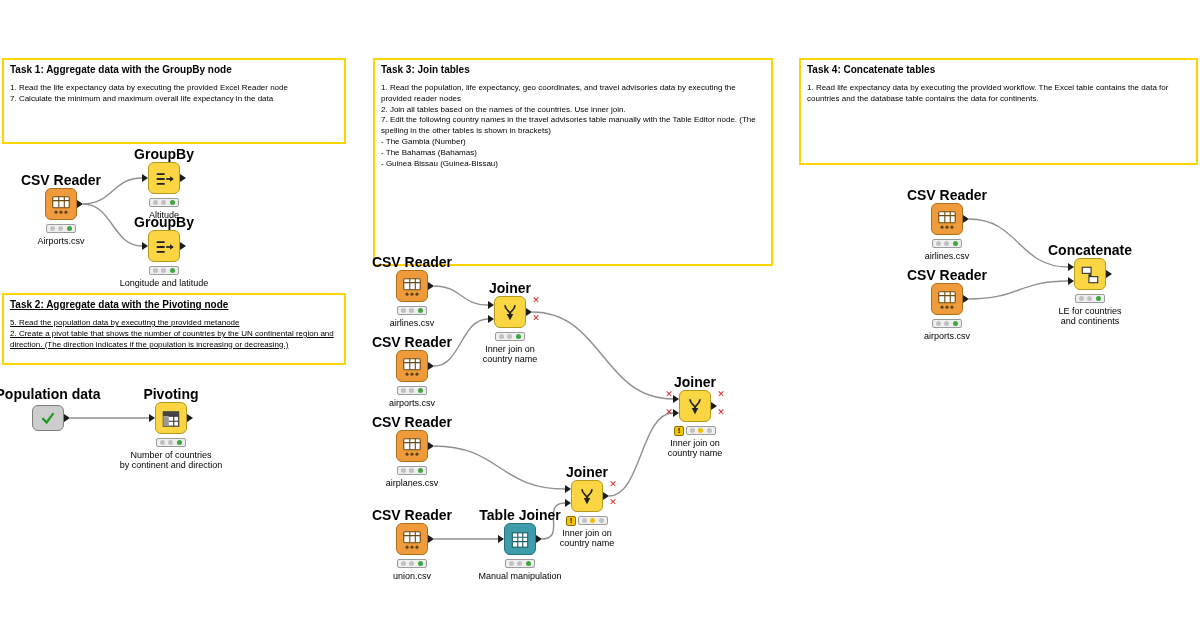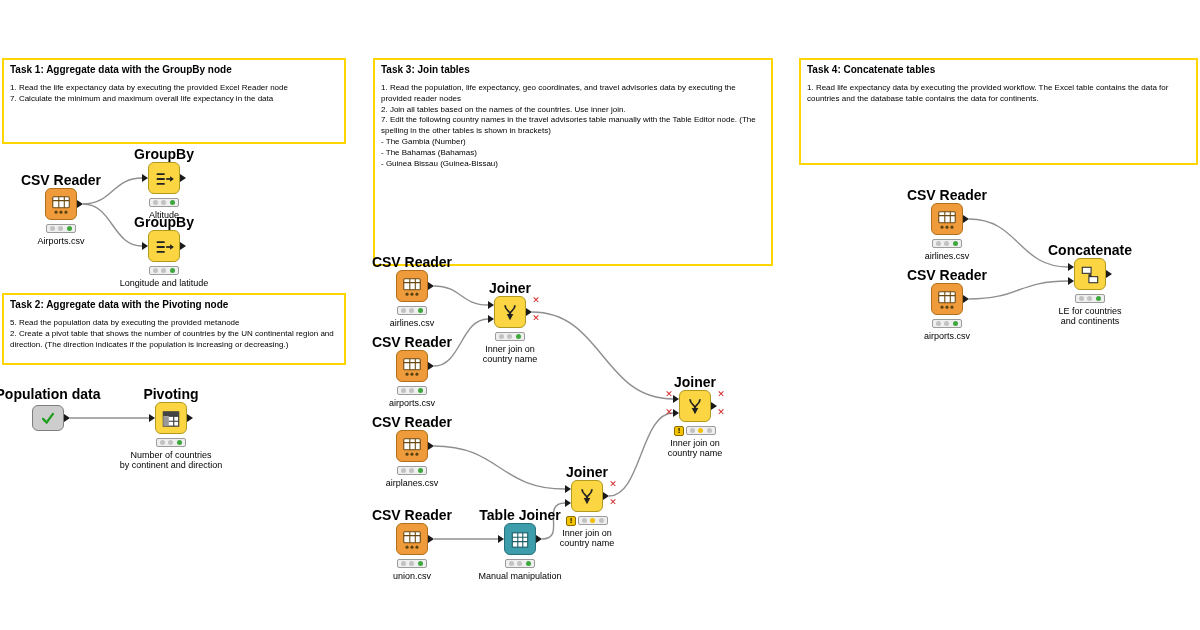--- a/index.html
+++ b/index.html
@@ -48,21 +48,21 @@
 </style>
 </head>
 <body>
 
 <div id="canvas">
     <div class="task-box" style="left: 2px; top: 58px; width: 344px; height: 86px;">
       <div class="task-title">Task 1: Aggregate data with the GroupBy node</div>
       <div class="task-line">1. Read the life expectancy data by executing the provided Excel Reader node</div>
       <div class="task-line">7. Calculate the minimum and maximum overall life expectancy in the data</div>
     </div>
-    <div class="task-box" style="left: 2px; top: 293px; width: 344px; height: 72px;">
+    <div class="task-box" style="left: 2px; top: 293px; width: 344px; height: 72px; text-decoration: underline;">
       <div class="task-title">Task 2: Aggregate data with the Pivoting node</div>
       <div class="task-line">5. Read the population data by executing the provided metanode</div>
       <div class="task-line">2. Create a pivot table that shows the number of countries by the UN continental region and direction. (The direction indicates if the population is increasing or decreasing.)</div>
     </div>
     <div class="task-box" style="left: 373px; top: 58px; width: 400px; height: 208px;">
       <div class="task-title">Task 3: Join tables</div>
       <div class="task-line">1. Read the population, life expectancy, geo coordinates, and travel advisories data by executing the provided reader nodes</div>
       <div class="task-line">2. Join all tables based on the names of the countries. Use inner join.</div>
       <div class="task-line">7. Edit the following country names in the travel advisories table manually with the Table Editor node. (The spelling in the other tables is shown in brackets)</div>
       <div class="task-line">- The Gambia (Number)</div>

